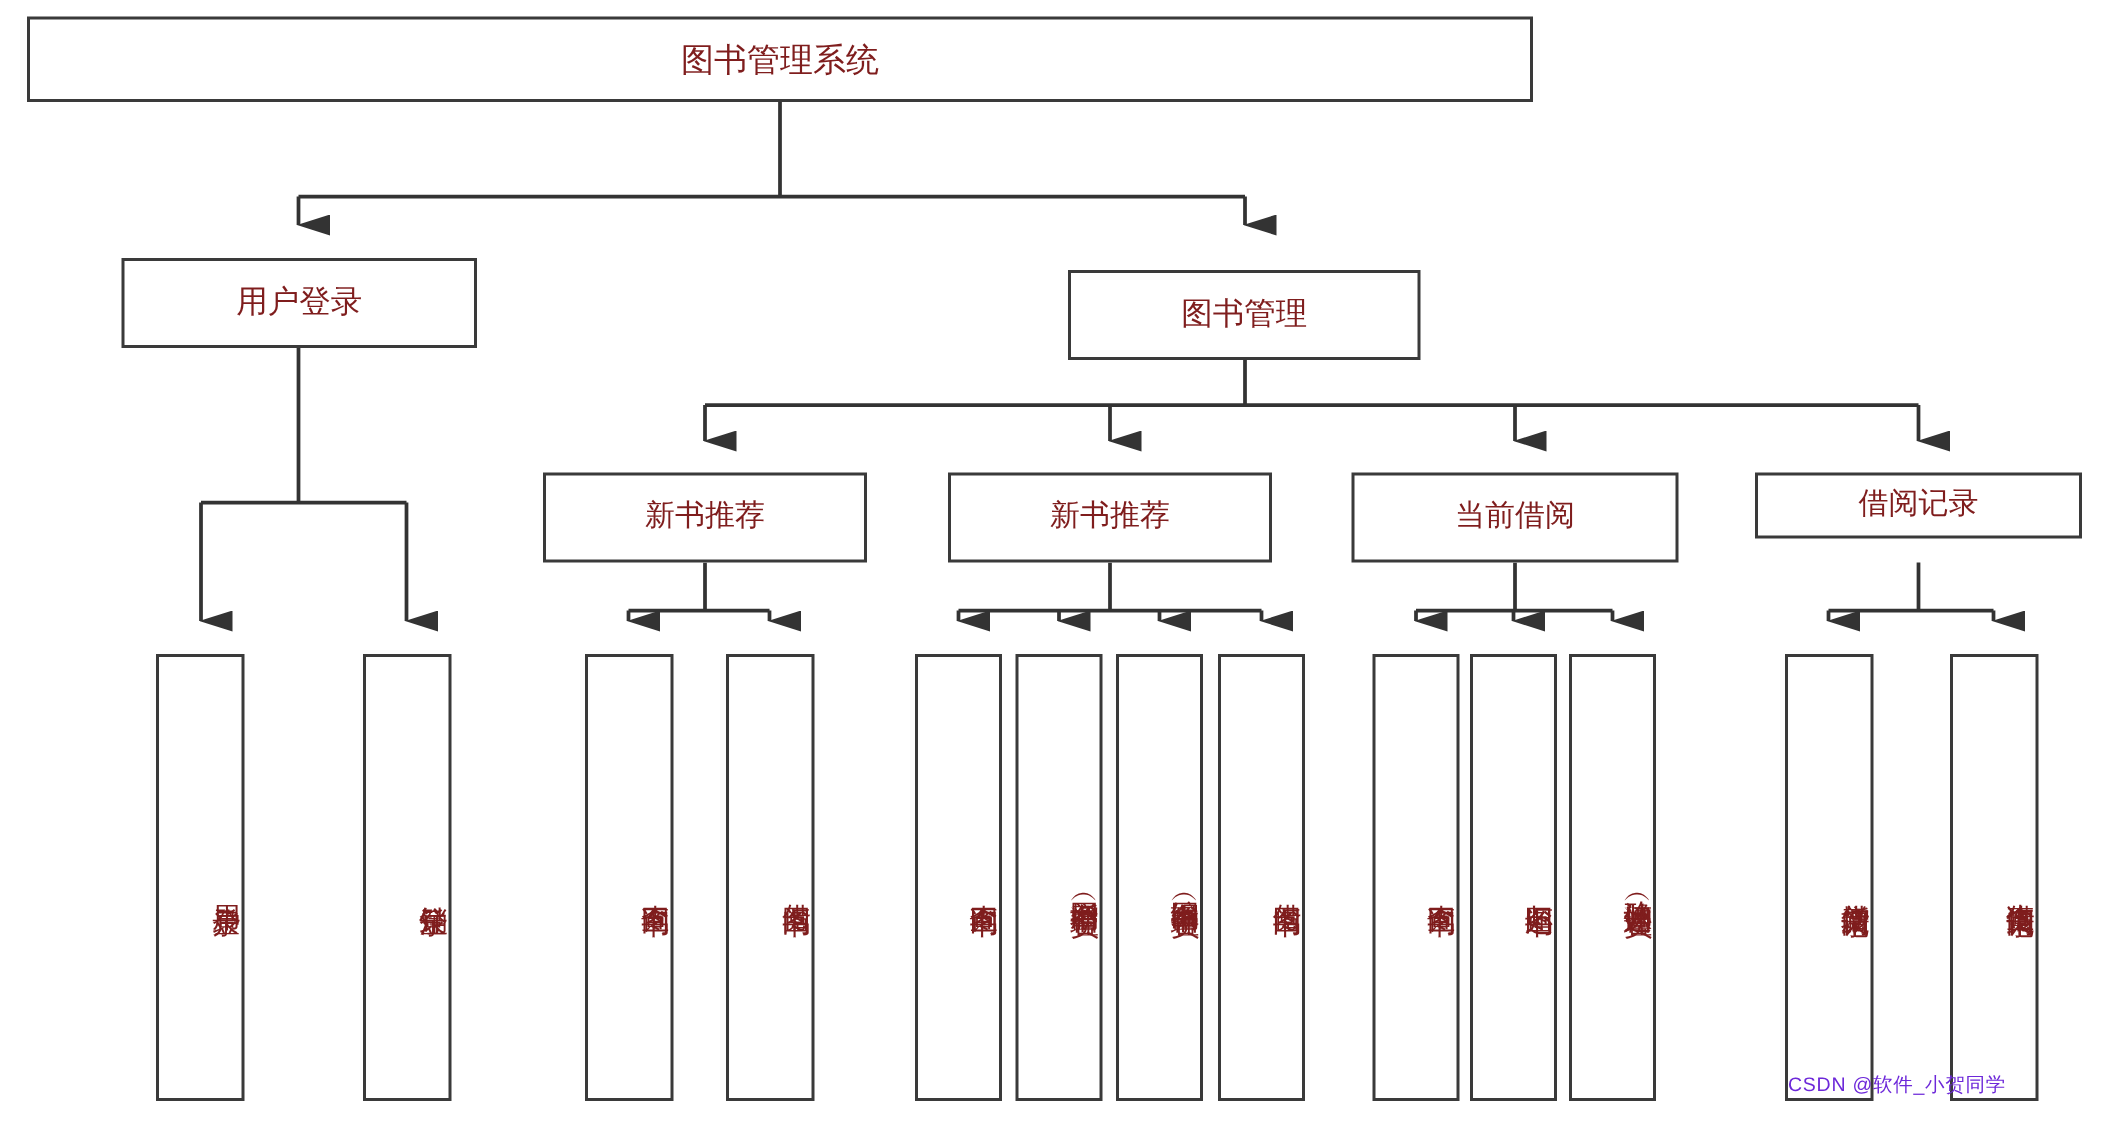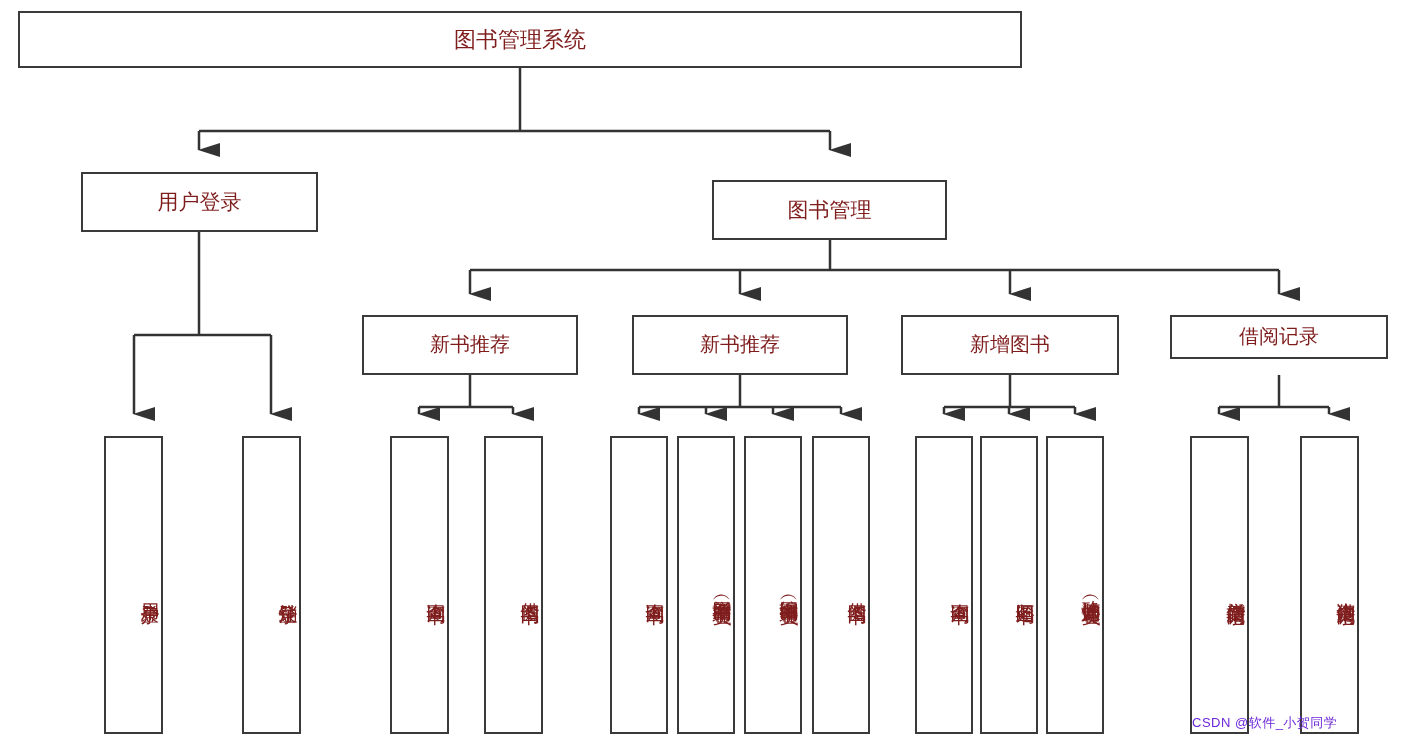--- a/index.html
+++ b/index.html
@@ -113,21 +113,21 @@
     </g>
   </svg>
 
   <div class="node level0" style="left: 18px; top: 11px; width: 1004px; height: 57px;">图书管理系统</div>
 
   <div class="node level1" style="left: 81px; top: 172px; width: 237px; height: 60px;">用户登录</div>
   <div class="node level1" style="left: 712px; top: 180px; width: 235px; height: 60px;">图书管理</div>
 
   <div class="node level2" style="left: 362px; top: 315px; width: 216px; height: 60px;">新书推荐</div>
   <div class="node level2" style="left: 632px; top: 315px; width: 216px; height: 60px;">新书推荐</div>
-  <div class="node level2" style="left: 901px; top: 315px; width: 218px; height: 60px;">新增图书</div>
+  <div class="node level2" style="left: 901px; top: 315px; width: 218px; height: 60px;">当前借阅</div>
   <div class="node level2" style="left: 1170px; top: 315px; width: 218px; height: 44px;">借阅记录</div>
 
   <div class="node leaf" style="left: 104px; top: 436px; width: 59px; height: 298px;">用户登录</div>
   <div class="node leaf" style="left: 242px; top: 436px; width: 59px; height: 298px;">注销登录</div>
   <div class="node leaf" style="left: 390px; top: 436px; width: 59px; height: 298px;">查询图书</div>
   <div class="node leaf" style="left: 484px; top: 436px; width: 59px; height: 298px;">借阅图书</div>
   <div class="node leaf" style="left: 610px; top: 436px; width: 58px; height: 298px;">查询图书</div>
   <div class="node leaf" style="left: 677px; top: 436px; width: 58px; height: 298px;">新增图书（管理员）</div>
   <div class="node leaf" style="left: 744px; top: 436px; width: 58px; height: 298px;">编辑图书（管理员）</div>
   <div class="node leaf" style="left: 812px; top: 436px; width: 58px; height: 298px;">借阅图书</div>

